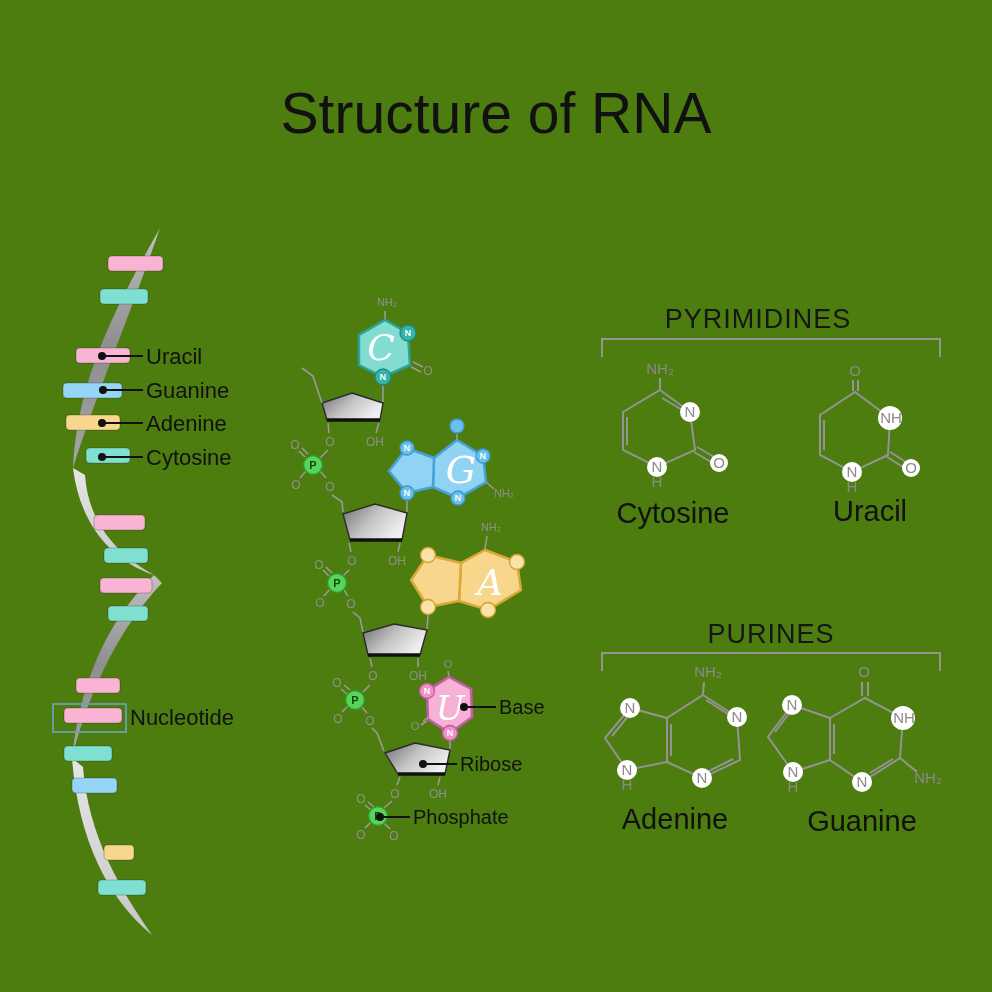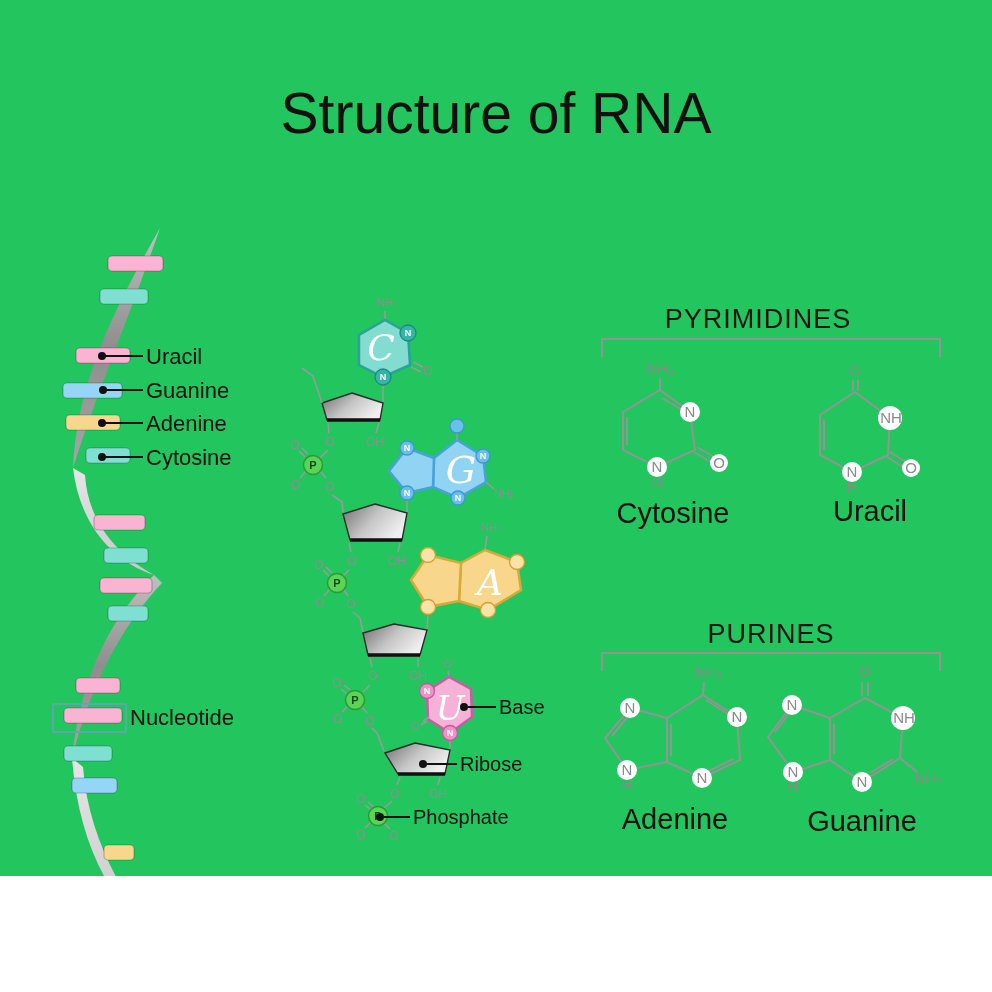--- a/index.html
+++ b/index.html
@@ -1,16 +1,16 @@
 <!DOCTYPE html>
 <html><head>
 <meta charset="utf-8">
 <style>
   html,body{margin:0;padding:0;background:#ffffff;}
-  .page{position:relative;width:992px;height:876px;background:#22c55e;overflow:hidden;
+  .page{position:relative;width:992px;height:992px;background:#4d7c0f;overflow:hidden;
         font-family:"Liberation Sans", sans-serif;}
   .title{position:absolute;top:80px;left:0;width:100%;text-align:center;
          font-size:57px;color:#111;letter-spacing:0;}
   svg{position:absolute;overflow:visible;}
   #helix-svg{left:50px;top:225px;}
   #chain-svg{left:280px;top:280px;}
   #panel-svg{left:590px;top:295px;}
   text{font-family:"Liberation Sans", sans-serif;}
   .atom{fill:#8f8f8f;font-size:12px;text-anchor:middle;}
   .atom-sm{fill:#8f8f8f;font-size:11px;text-anchor:middle;}

